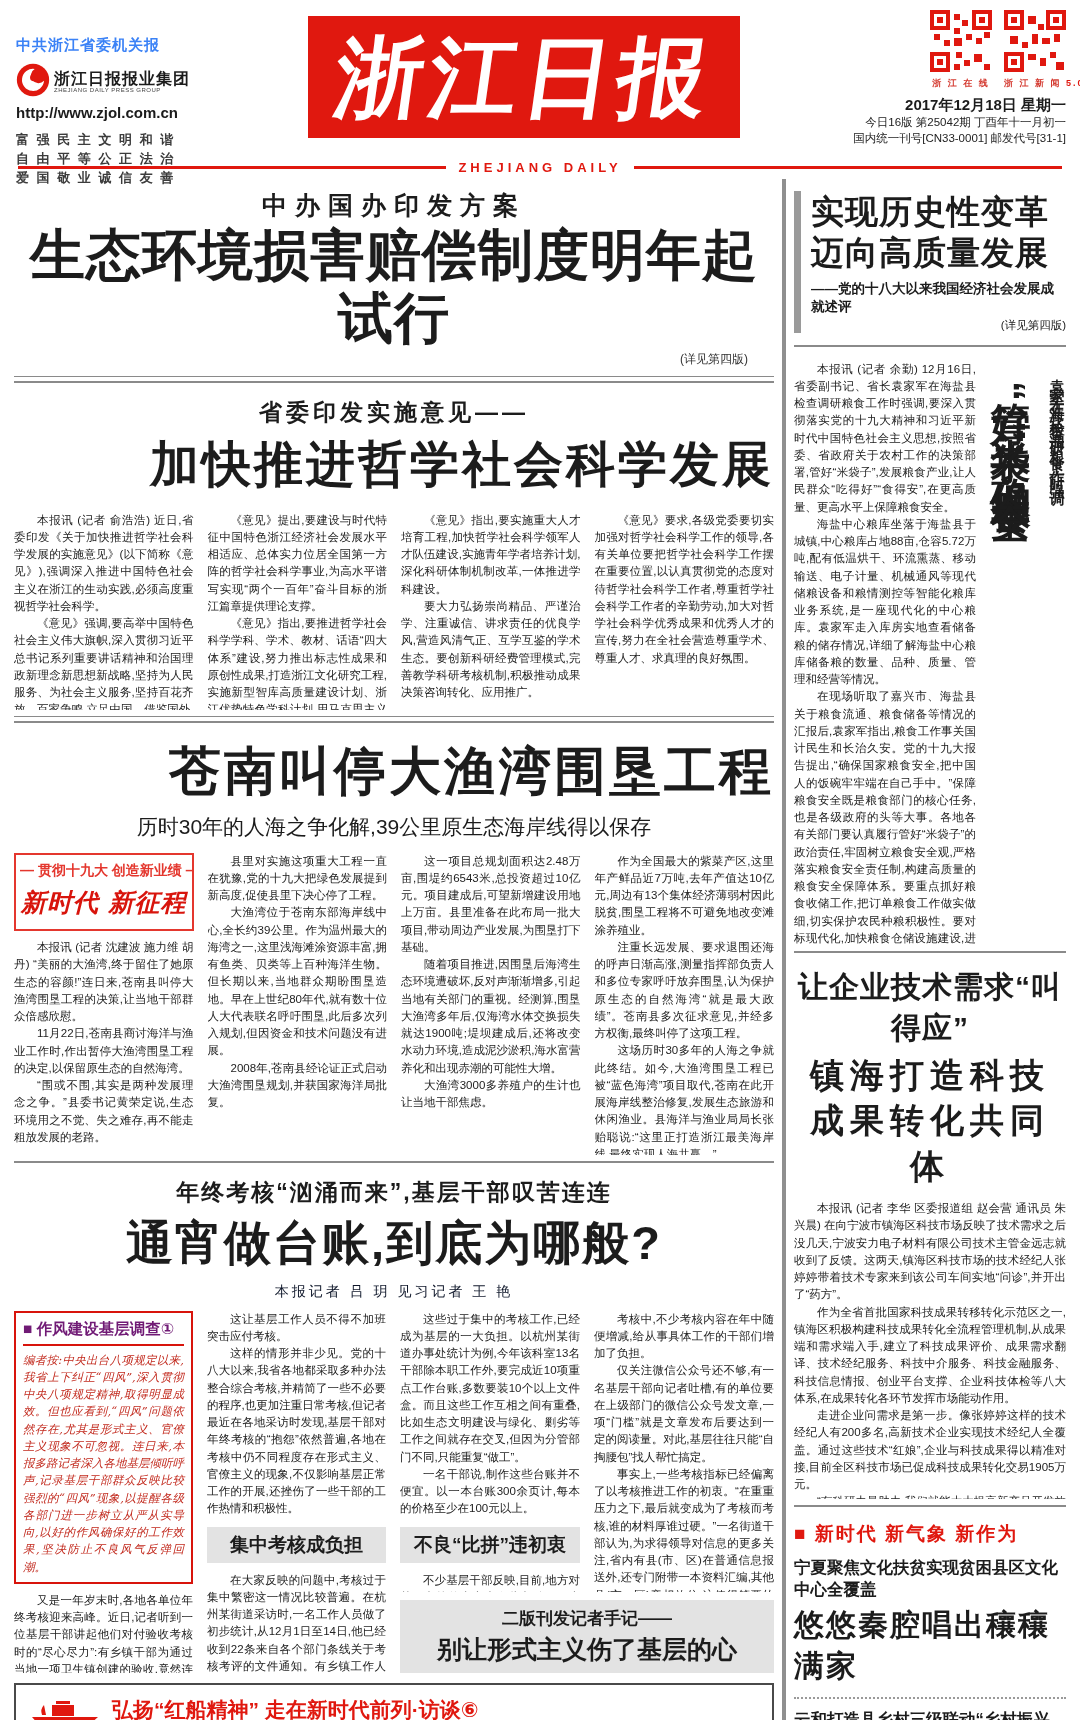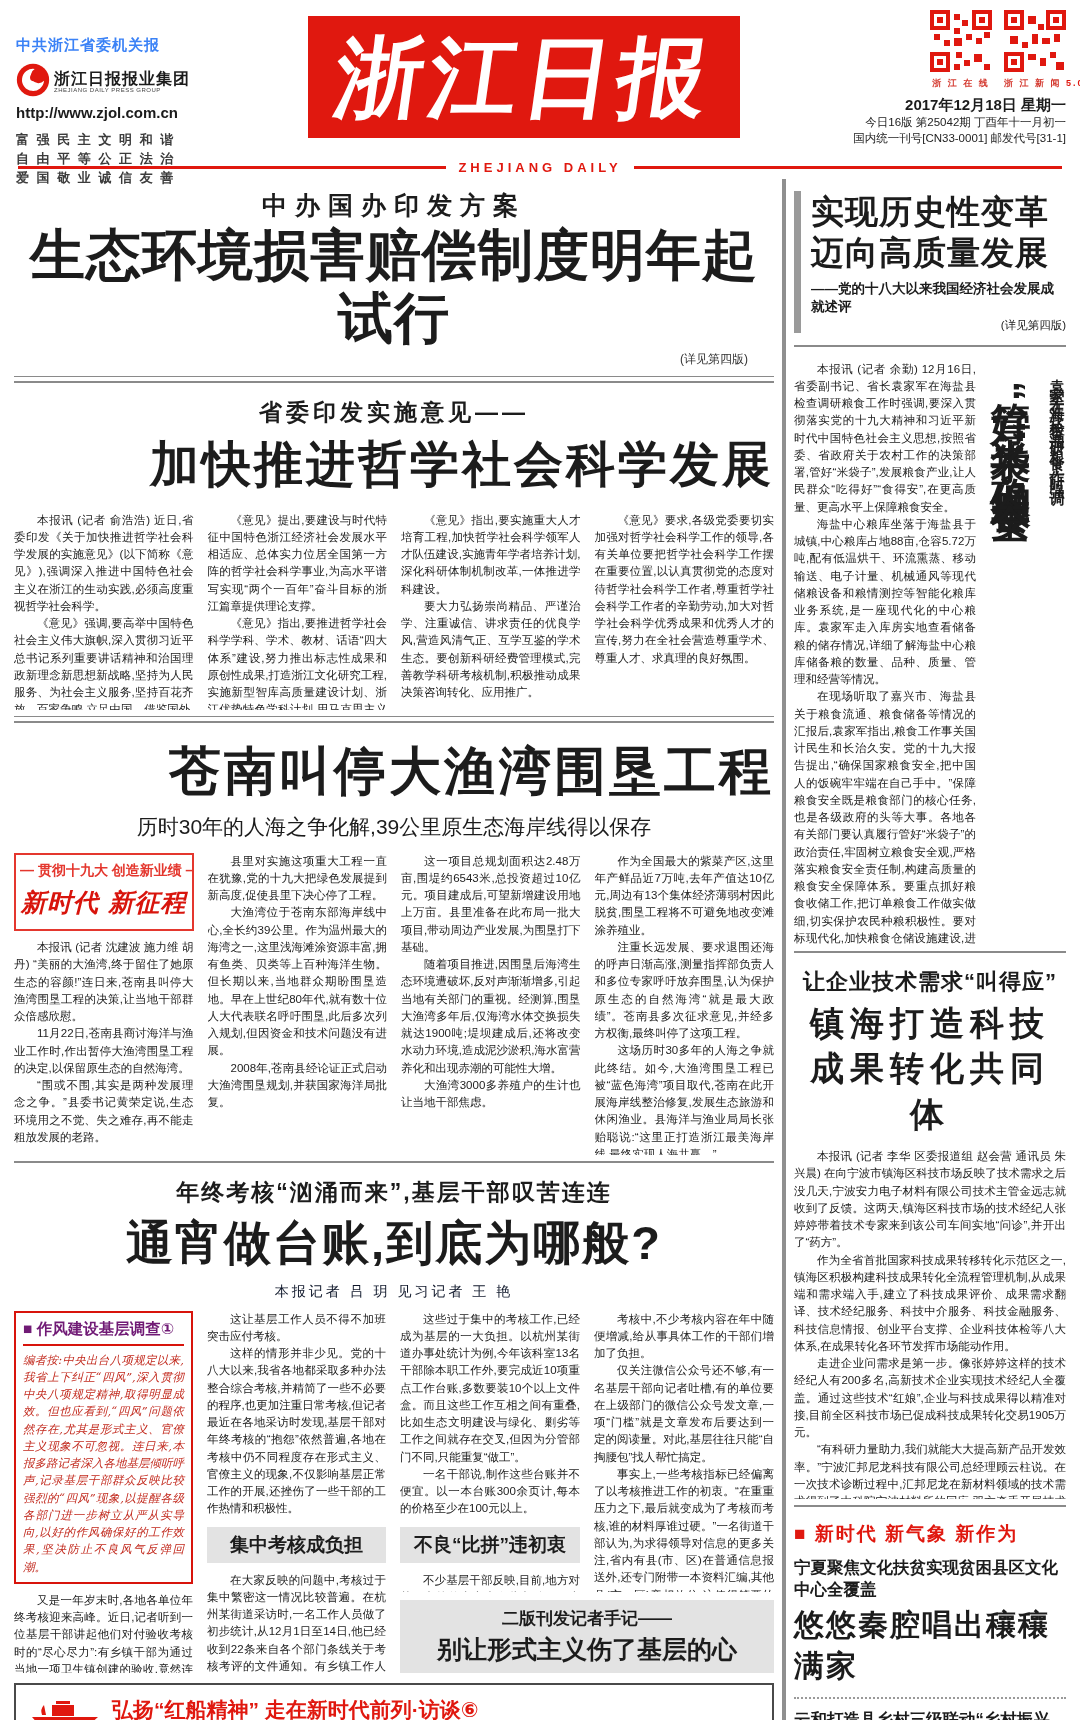--- a/index.html
+++ b/index.html
@@ -84,21 +84,21 @@
   .e-bar{width:7px;background:#9a9a9a;margin-right:10px;flex:none;}
   .head-e{font-size:33px;font-weight:bold;line-height:1.25;letter-spacing:1px;}
   .sub-e{font-size:13.5px;font-weight:bold;margin-top:6px;}
   .note-e{font-size:11.5px;text-align:right;margin-top:2px;}
   .art-f{display:flex;height:592px;overflow:hidden;padding-top:8px;box-sizing:border-box;}
   .f-body{flex:1;min-width:0;}
   .f-heads{writing-mode:vertical-rl;height:100%;margin-left:8px;flex:none;}
   .f-kicker{font-size:15px;font-weight:bold;letter-spacing:7px;padding-left:8px;padding-top:6px;}
   .f-big{font-size:40px;font-weight:bold;letter-spacing:5px;padding-top:10px;}
   .art-g{height:540px;overflow:hidden;padding-top:8px;box-sizing:border-box;}
-  .kicker-g{font-size:22px;font-weight:bold;text-align:center;letter-spacing:1px;}
+  .kicker-g{font-size:30px;font-weight:bold;text-align:center;letter-spacing:1px;}
   .head-g{font-size:34px;font-weight:bold;text-align:center;letter-spacing:6px;line-height:1.35;margin-top:4px;}
   .g-body{margin-top:10px;height:400px;overflow:hidden;}
   .art-h{padding-top:8px;}
   .h-label{color:#e0180f;font-size:19px;font-weight:bold;letter-spacing:2px;}
   .h-kicker{font-size:16.5px;font-weight:bold;margin-top:10px;}
   .h-head{font-size:30px;font-weight:bold;margin-top:4px;letter-spacing:2px;}
   .h-sep{border-top:2px dotted #999;margin:10px 0 2px;}
 </style>
 </head>
 <body>

